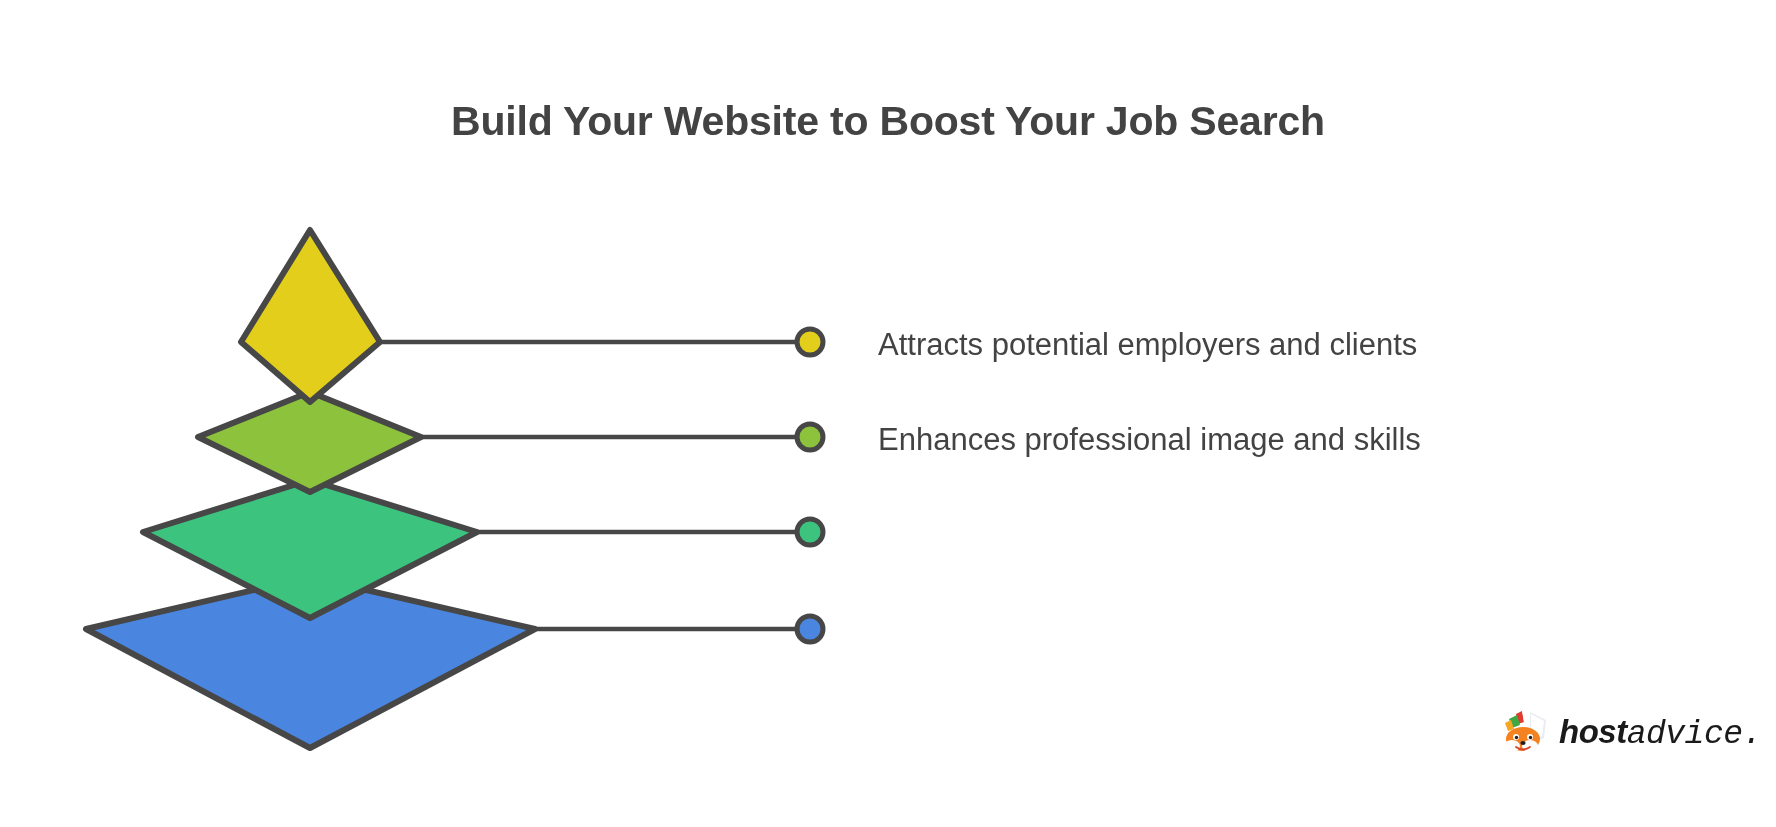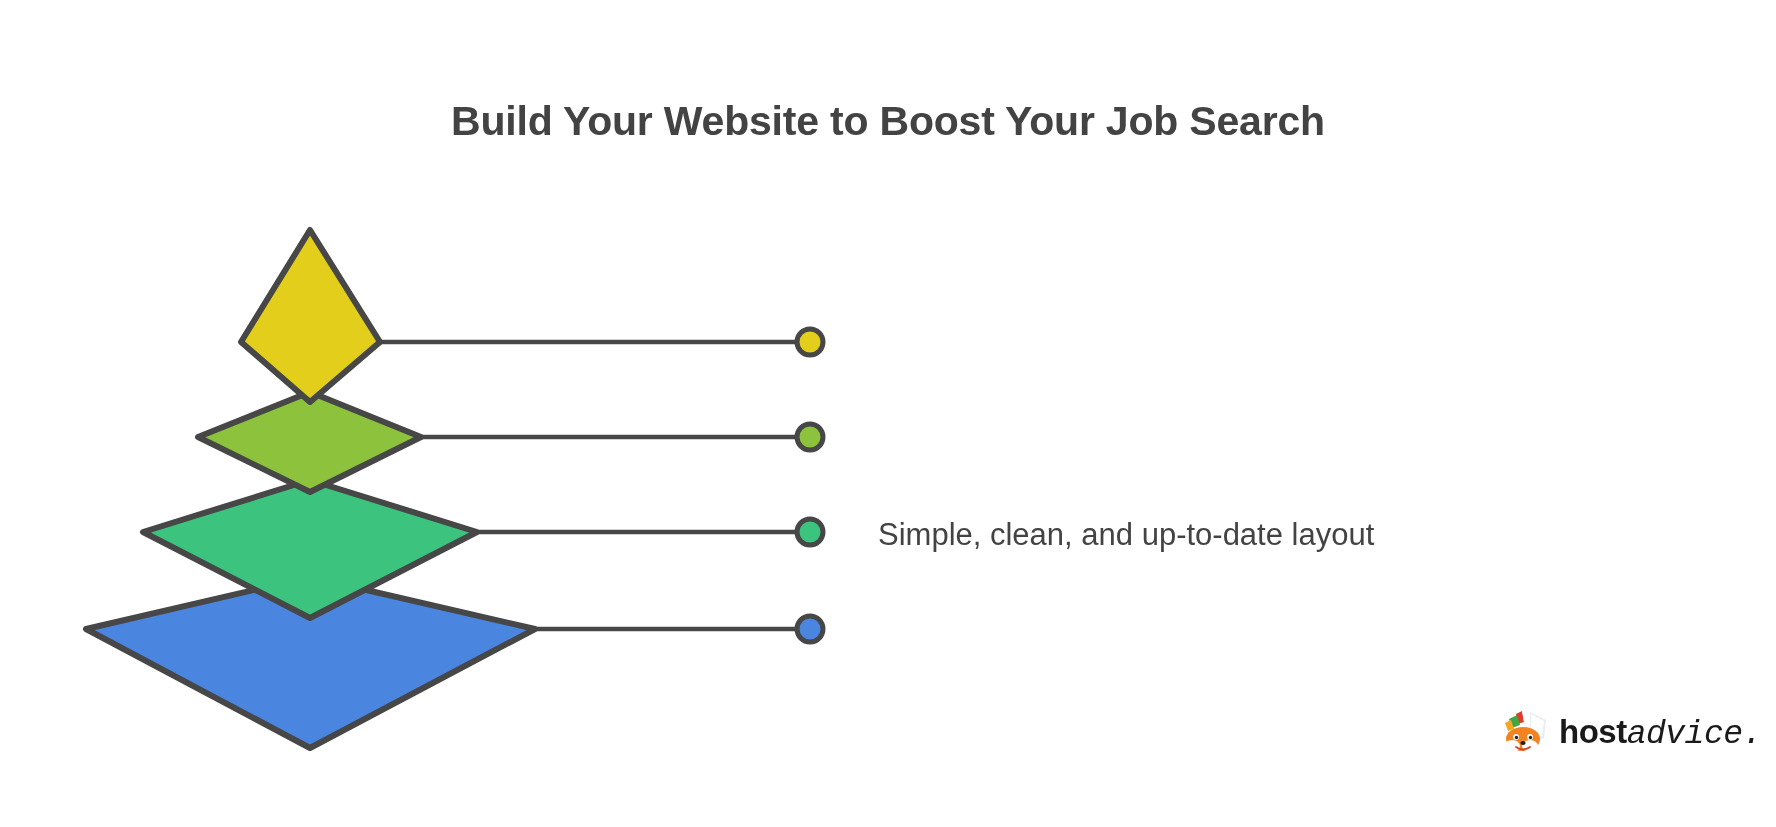--- a/index.html
+++ b/index.html
@@ -71,20 +71,21 @@
     flex: 0 0 auto;
   }
   #brand-logo .logo-text {
     font-size: 33px;
     line-height: 1;
     color: #1a1a1a;
     white-space: nowrap;
   }
   #brand-logo .logo-text .lt-bold {
     font-weight: bold;
+    font-style: italic;
     letter-spacing: -0.5px;
   }
   #brand-logo .logo-text .lt-light {
     font-weight: normal;
     font-style: italic;
     letter-spacing: -0.5px;
     font-family: Liberation Mono, monospace;
   }
 </style>
 </head>
@@ -112,23 +113,24 @@
     <polygon points="310,230 380,342 310,402 241,342" fill="#E3CF1B" stroke="#474747" stroke-width="6" stroke-linejoin="round"></polygon>
 
     <g>
       <circle cx="810" cy="342" r="13" fill="#E3CF1B" stroke="#474747" stroke-width="5"></circle>
       <circle cx="810" cy="437" r="13" fill="#8CC23C" stroke="#474747" stroke-width="5"></circle>
       <circle cx="810" cy="532" r="13" fill="#3CC47F" stroke="#474747" stroke-width="5"></circle>
       <circle cx="810" cy="629" r="13" fill="#4A86E0" stroke="#474747" stroke-width="5"></circle>
     </g>
   </svg>
 
+  <div class="callout-label row0">Attracts potential employers and clients</div>
 
+  <div class="callout-label row1">Enhances professional image and skills</div>
 
-  <div class="callout-label row2">Simple, clean, and up-to-date layout</div>
 
 
   <div id="brand-logo">
     <svg class="logo-mark" viewBox="0 0 52 46">
 
       <path d="M30 2 L46 10 L44 28 L30 34 Z" fill="#e9edf2"></path>
       <path d="M31 4 L44 11 L42 26 L31 31 Z" fill="#ffffff"></path>
 
       <path d="M16 4 L22 1 L24 12 L18 14 Z" fill="#e23b2e"></path>
       <path d="M22 1 L29 3 L28 13 L24 12 Z" fill="#ffffff"></path>

